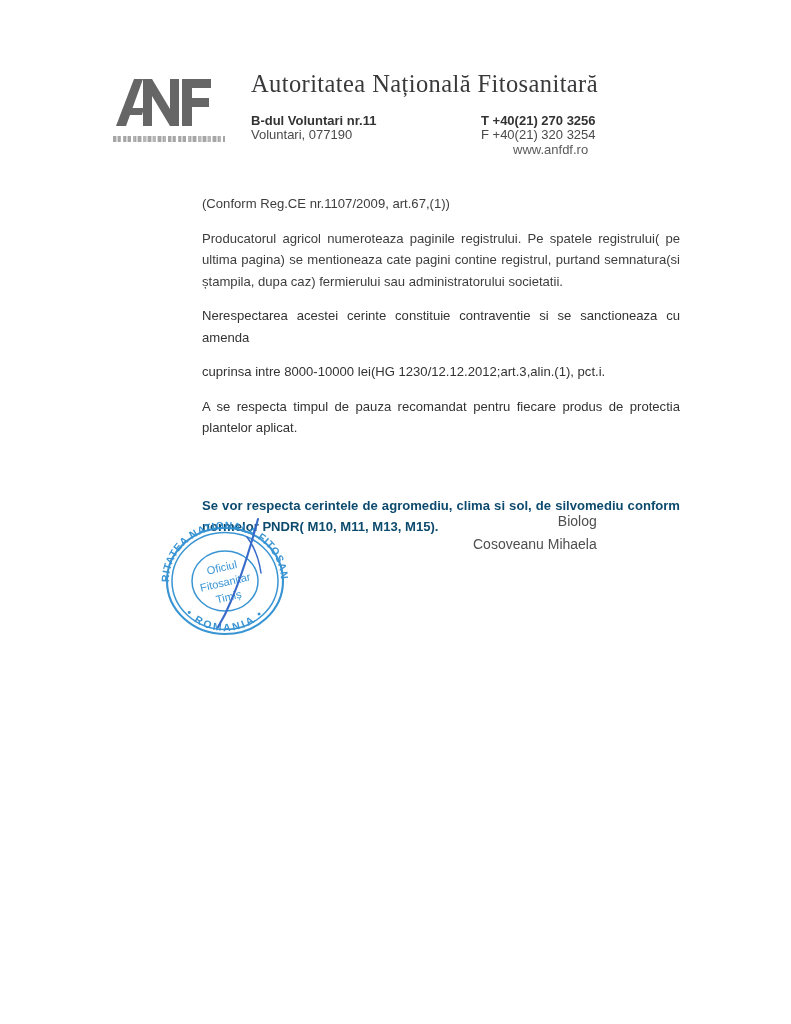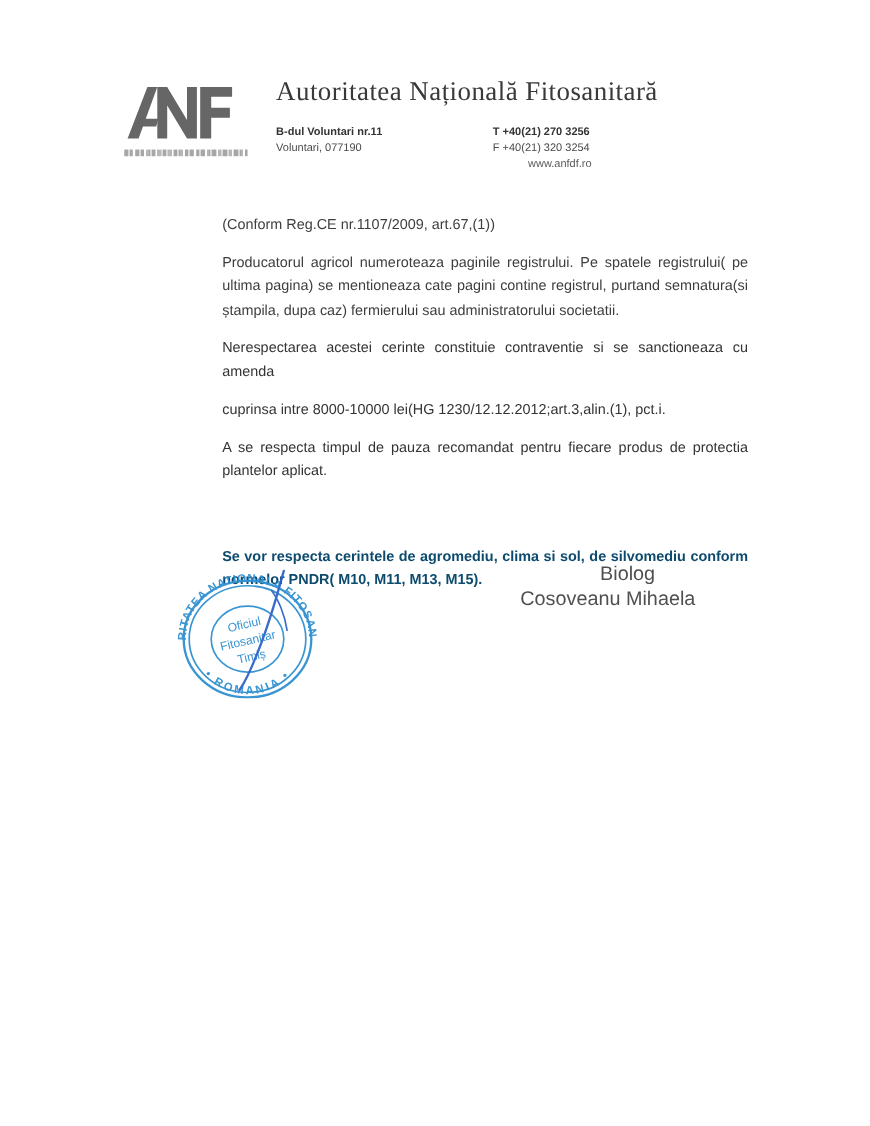--- a/index.html
+++ b/index.html
@@ -64,27 +64,27 @@
     font-size: 24.5px;
     letter-spacing: 0.4px;
     color: #39393b;
     white-space: nowrap;
     filter: blur(0.18px);
   }
 
   .contact {
     position: absolute;
     top: 52px;
-    font-size: 10px;
+    font-size: 13px;
     line-height: 14.4px;
     color: #4a4a4a;
     filter: blur(0.15px);
   }
   .contact.addr { left: 251px; }
-  .contact.tel  { left: 448px; }
+  .contact.tel  { left: 481px; }
   .contact .strong { font-weight: bold; color: #333; }
   .contact .www { color: #5a5a5a; margin-left: 32px; }
 
   
   .body-col {
     position: absolute;
     left: 189px;
     top: 180px;
     width: 504px;
   }
@@ -116,24 +116,24 @@
     line-height: 21px;
     font-weight: bold;
     color: #333333;
     filter: blur(0.16px);
   }
   .sig-left .name { font-weight: bold; }
   .sig-right {
     position: absolute;
     left: 473px;
     top: 510px;
-    font-size: 18px;
+    font-size: 14px;
     line-height: 23px;
     color: #4f4f4f;
-    text-align: center;
+    text-align: right;
     filter: blur(0.2px);
   }
   .sig-right .role {
     display: block;
     margin-left: 36px;
   }
 
   
   .stamp {
     position: absolute;

